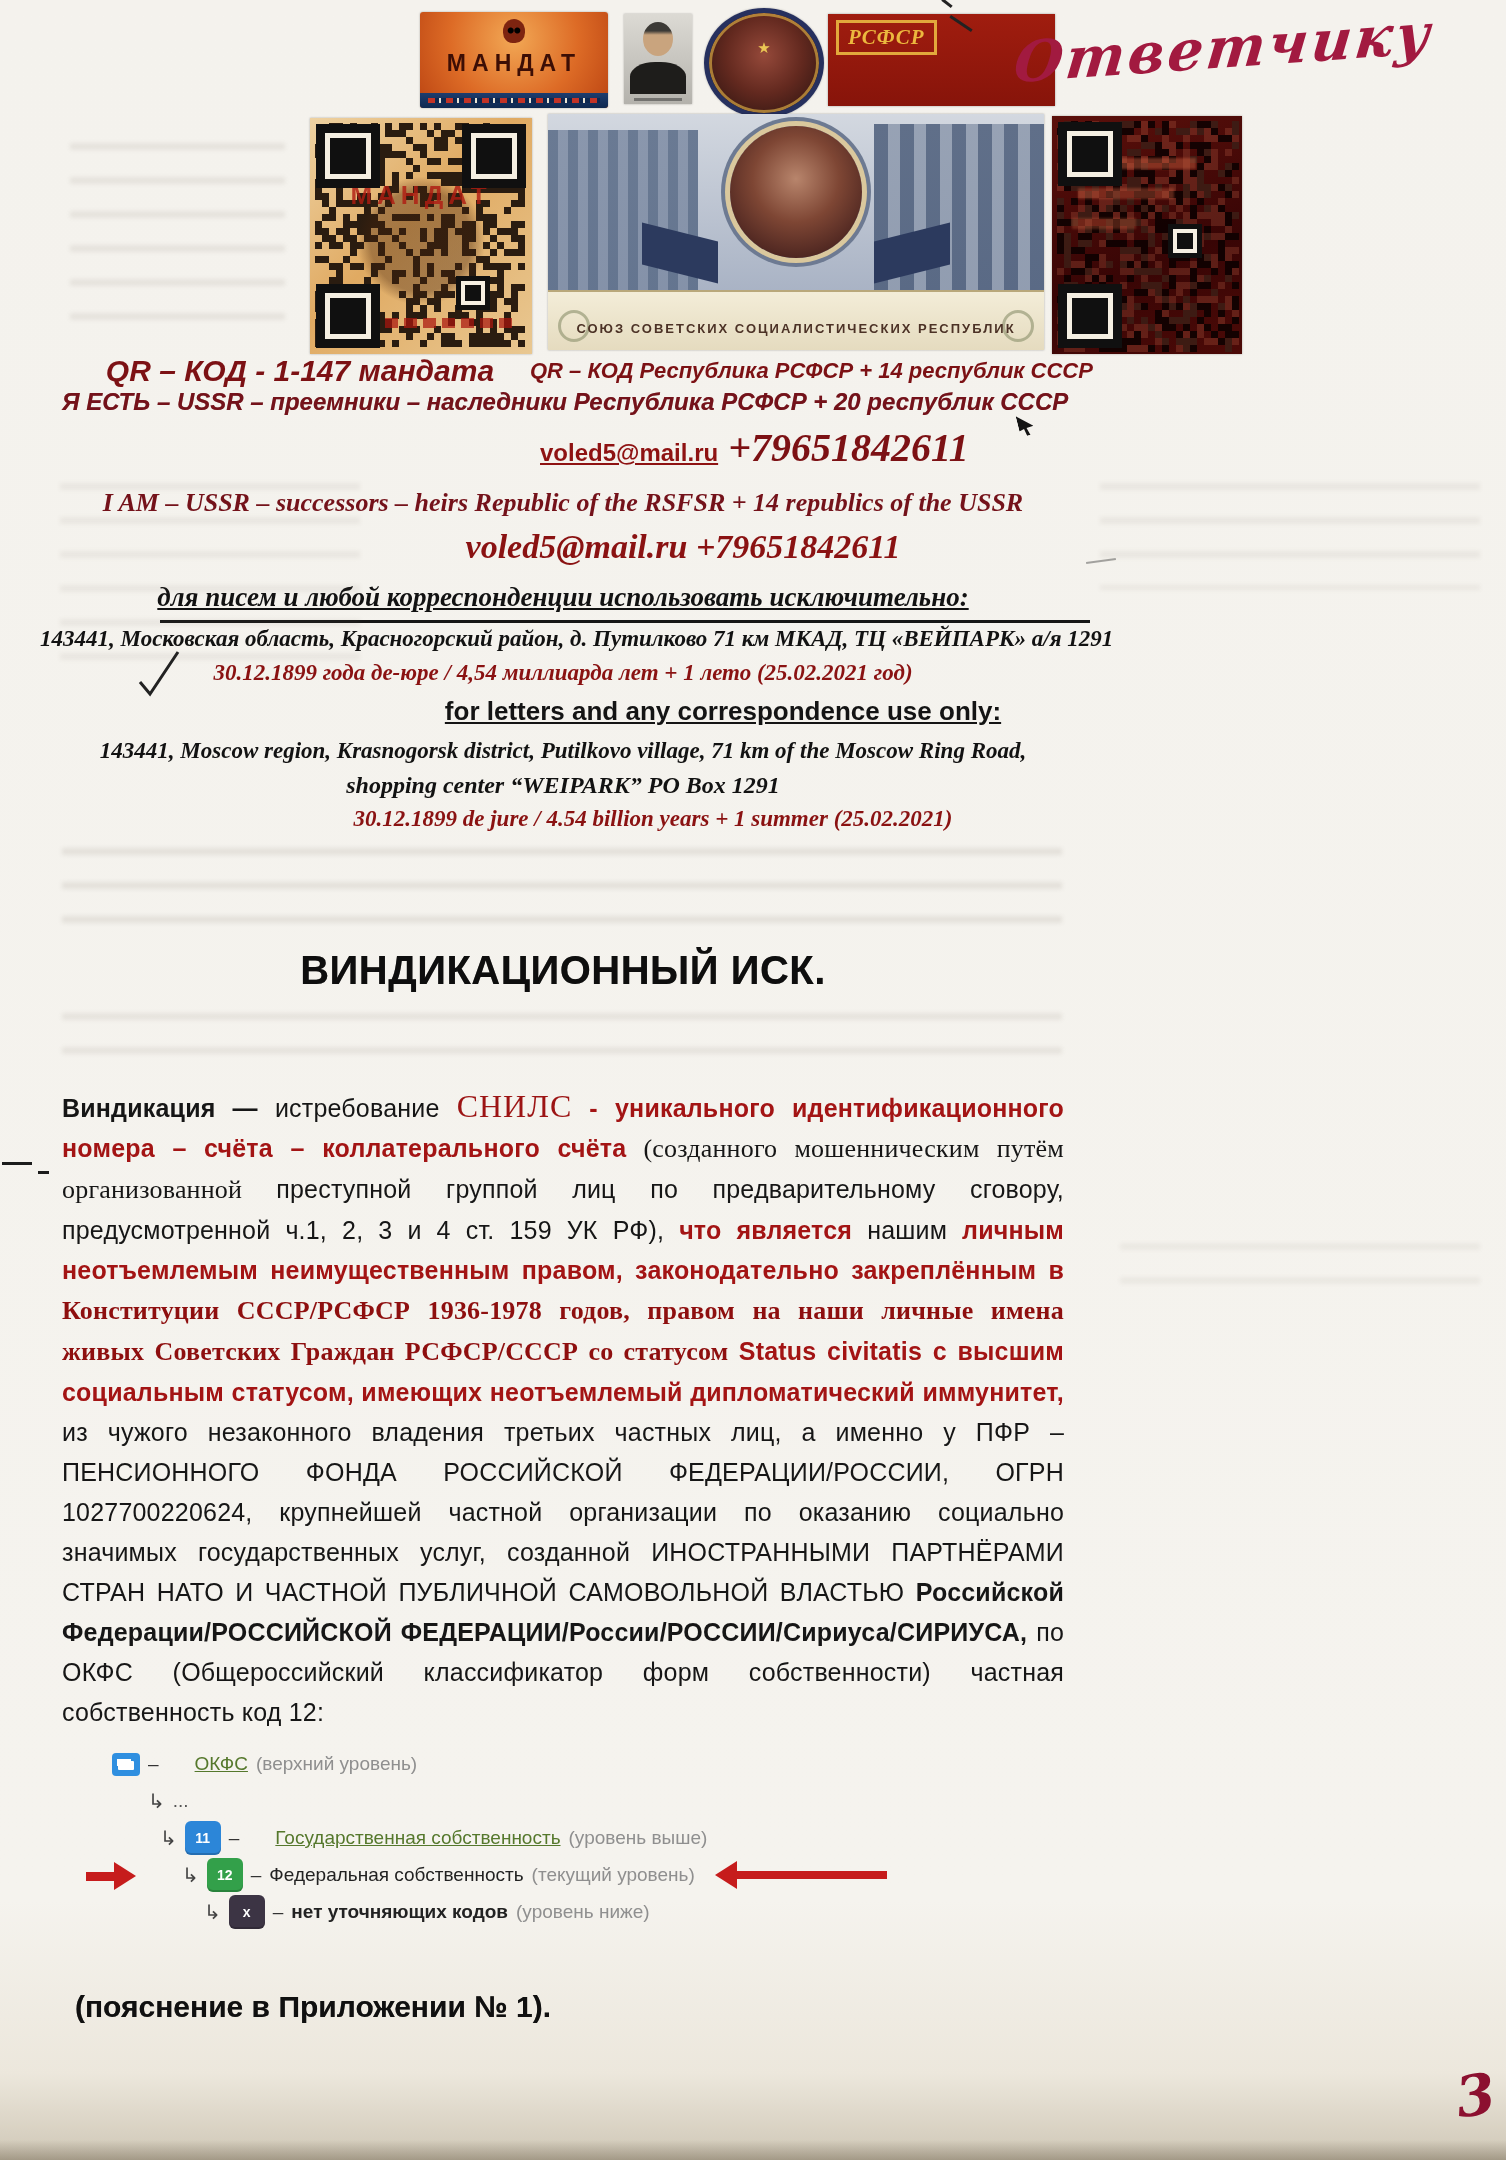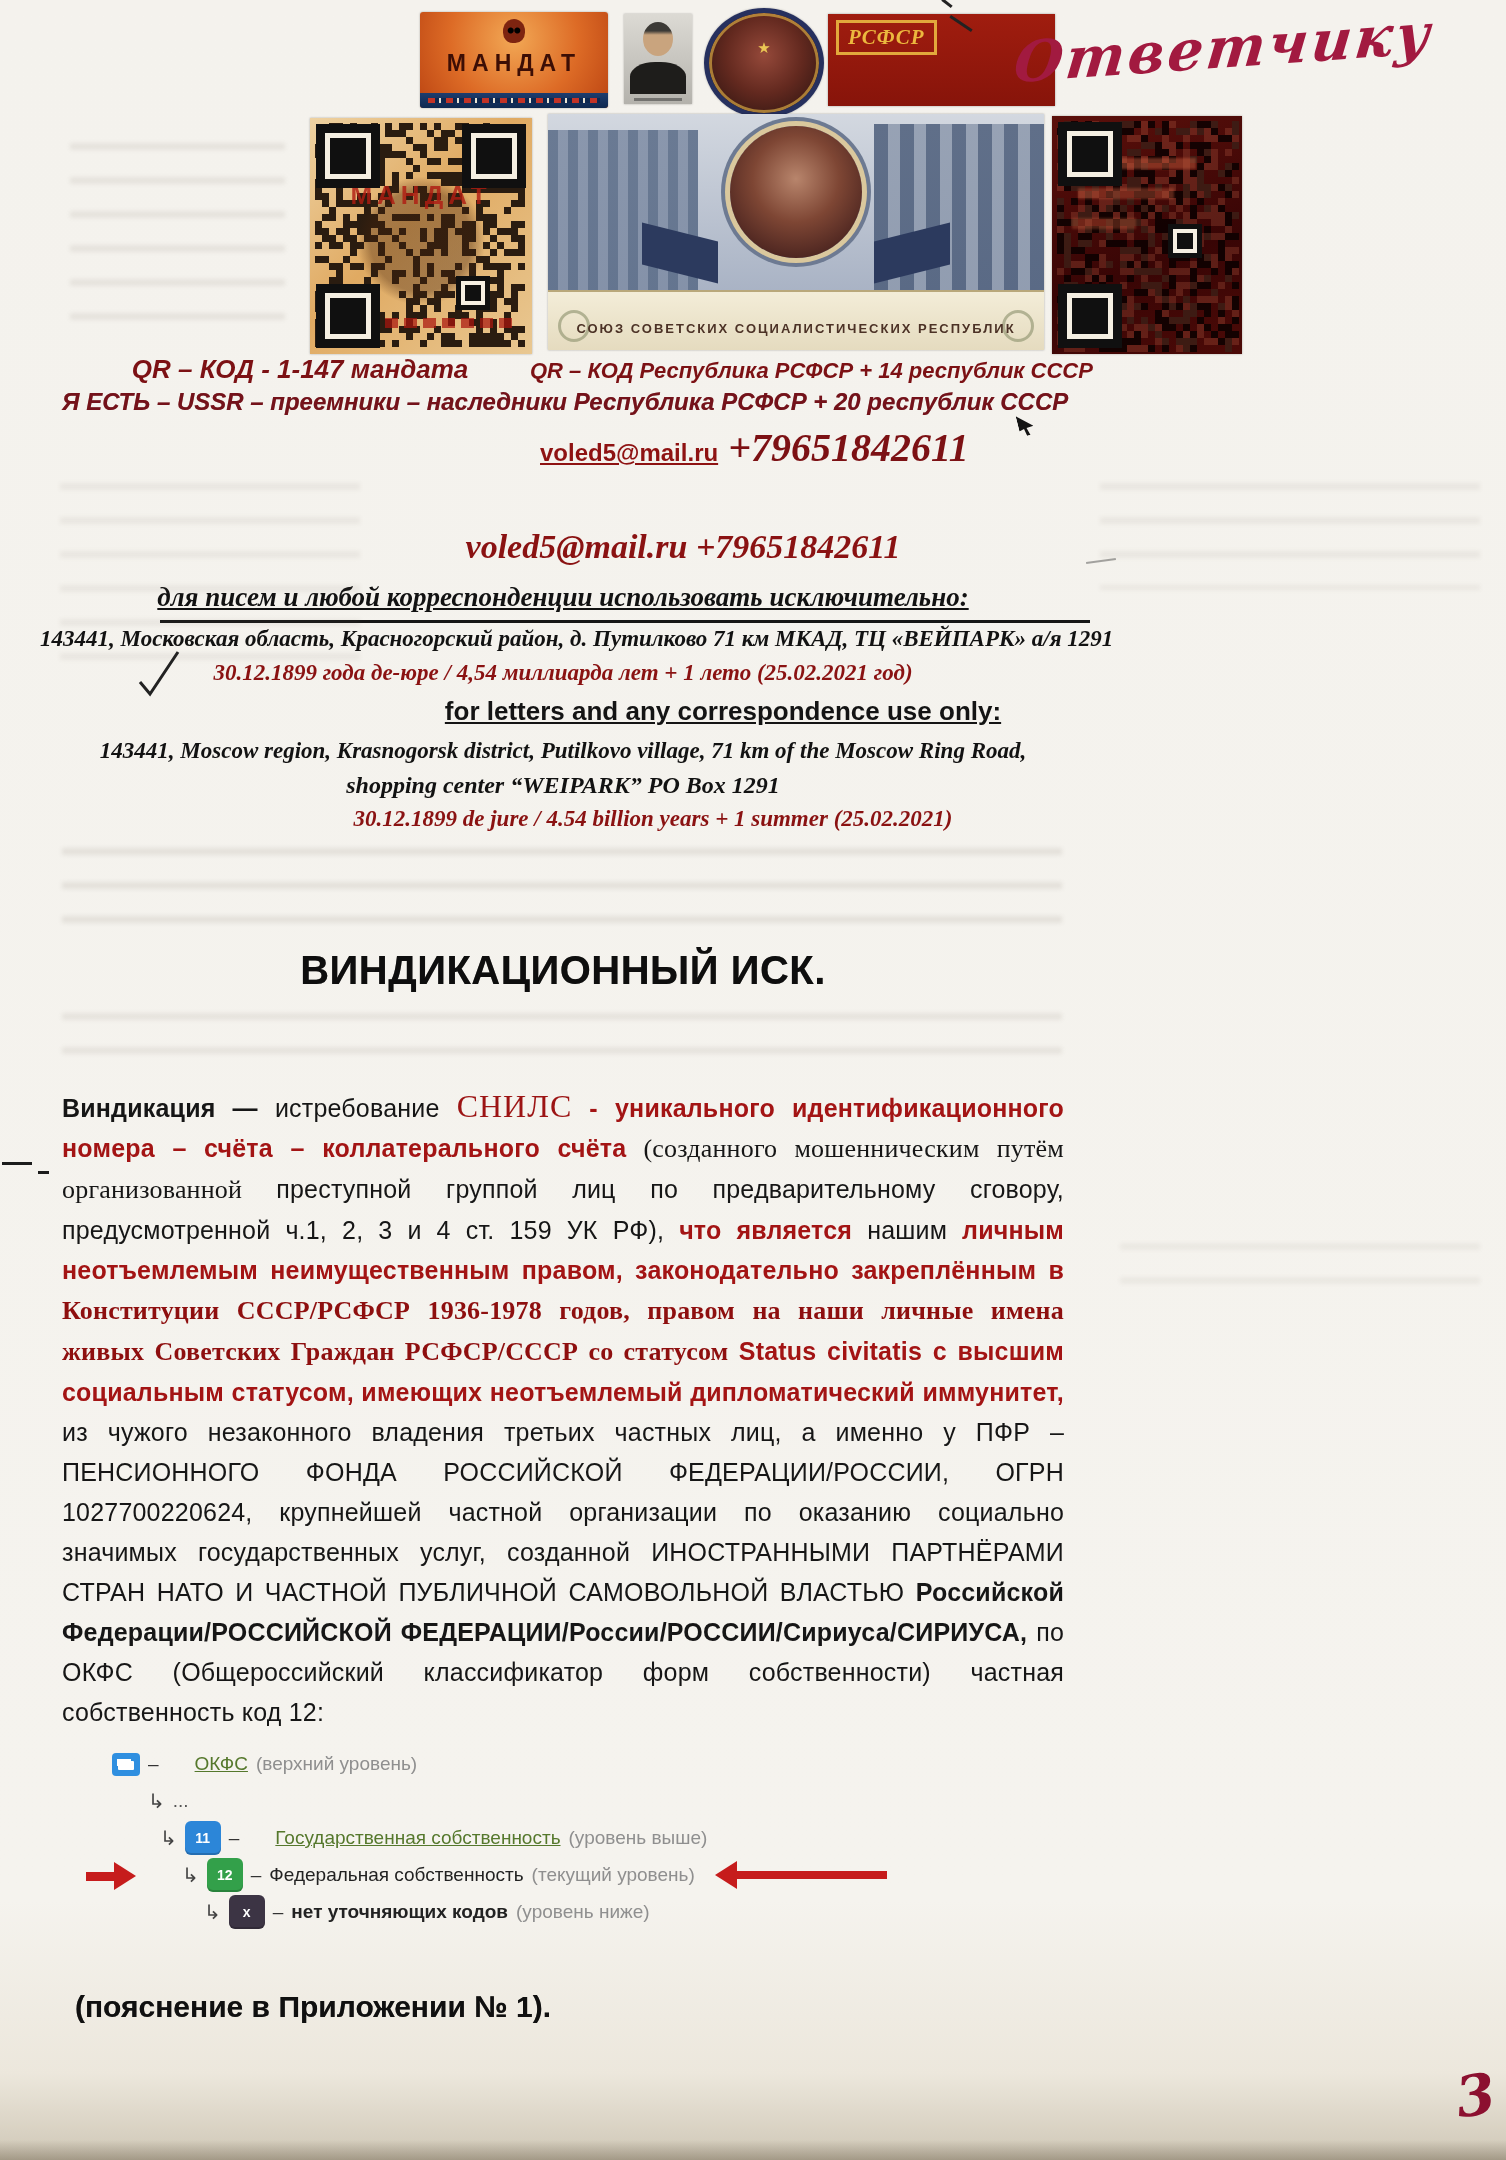--- a/index.html
+++ b/index.html
@@ -64,21 +64,21 @@
     background:radial-gradient(circle at 50% 40%,#b8856c 0%,#7e4634 42%,#4c2520 78%);
     box-shadow:0 0 0 5px #dac89d,0 0 0 9px #6d7a92;}
   .bn-wing{position:absolute;top:118px;width:76px;height:42px;background:#2c3a5e;}
   .bn-wing.wl{left:94px;transform:skewY(14deg);}
   .bn-wing.wr{right:94px;transform:skewY(-14deg);}
   .bn-band{position:absolute;left:0;right:0;bottom:0;height:58px;background:linear-gradient(#f3edd8,#e5dbbf);border-top:2px solid #b9a87b;}
   .bn-caption{position:absolute;left:0;right:0;bottom:14px;text-align:center;font-size:13px;font-weight:bold;
     letter-spacing:2px;color:#4c3226;}
   .bn-scroll{position:absolute;bottom:8px;width:26px;height:26px;border-radius:50%;border:3px solid #8a8f6a;opacity:.6;}
   
-  .cap-left{left:80px;top:354px;width:440px;font-size:26px;}
+  .cap-left{left:80px;top:354px;width:440px;font-size:30px;}
   .cap-right{left:530px;top:358px;width:560px;font-size:22px;}
   .qr-caption{font-weight:bold;font-style:italic;color:#7c1114;text-align:center;white-space:nowrap;}
   .claim-ru{left:62px;top:388px;width:1002px;text-align:center;font-weight:bold;font-style:italic;
     font-size:24px;color:#74121a;text-shadow:0 0 .5px rgba(90,10,10,.5);}
   .email-line1{left:540px;top:424px;}
   .email-u{font-weight:bold;font-size:24px;color:#8e1212;text-decoration:underline;}
   .phone-big{font-family:"Liberation Serif",serif;font-weight:bold;font-style:italic;font-size:40px;color:#7c1114;margin-left:10px;}
   .claim-en{left:62px;top:488px;width:1002px;text-align:center;font-family:"Liberation Serif",serif;
     font-weight:bold;font-style:italic;font-size:26px;color:#74121a;}
   .email-line2{left:62px;top:528px;width:1002px;text-align:center;font-family:"Liberation Serif",serif;
@@ -214,20 +214,21 @@
     <div class="finder-sm" style="right:40px;top:108px;"></div>
   </div>
 
   <div class="abs cap-left qr-caption">QR – КОД - 1-147 мандата</div>
   <div class="abs cap-right qr-caption">QR – КОД Республика РСФСР + 14 республик СССР</div>
   <div class="abs claim-ru nowrap">Я ЕСТЬ – USSR – преемники – наследники Республика РСФСР + 20 республик СССР</div>
   <div class="abs email-line1 nowrap">
     <span class="email-u">voled5@mail.ru</span><span class="phone-big">+79651842611</span>
   </div>
   <div class="abs cursor-artifact"></div>
+  <div class="abs claim-en nowrap">I AM – USSR – successors – heirs Republic of the RSFSR + 14 republics of the USSR</div>
   <div class="abs email-line2 nowrap">voled5@mail.ru +79651842611</div>
   <div class="abs use-ru nowrap">для писем и любой корреспонденции использовать исключительно:</div>
   <div class="abs use-rule"></div>
   <div class="abs addr-ru nowrap">143441, Московская область, Красногорский район, д. Путилково 71 км МКАД, ТЦ «ВЕЙПАРК» а/я 1291</div>
   <div class="abs date-ru nowrap">30.12.1899 года де-юре / 4,54 миллиарда лет + 1 лето (25.02.2021 год)</div>
   <div class="abs use-en nowrap">for letters and any correspondence use only:</div>
   <div class="abs addr-en1 nowrap">143441, Moscow region, Krasnogorsk district, Putilkovo village, 71 km of the Moscow Ring Road,</div>
   <div class="abs addr-en2 nowrap">shopping center “WEIPARK” PO Box 1291</div>
   <div class="abs date-en nowrap">30.12.1899 de jure / 4.54 billion years + 1 summer (25.02.2021)</div>
 

